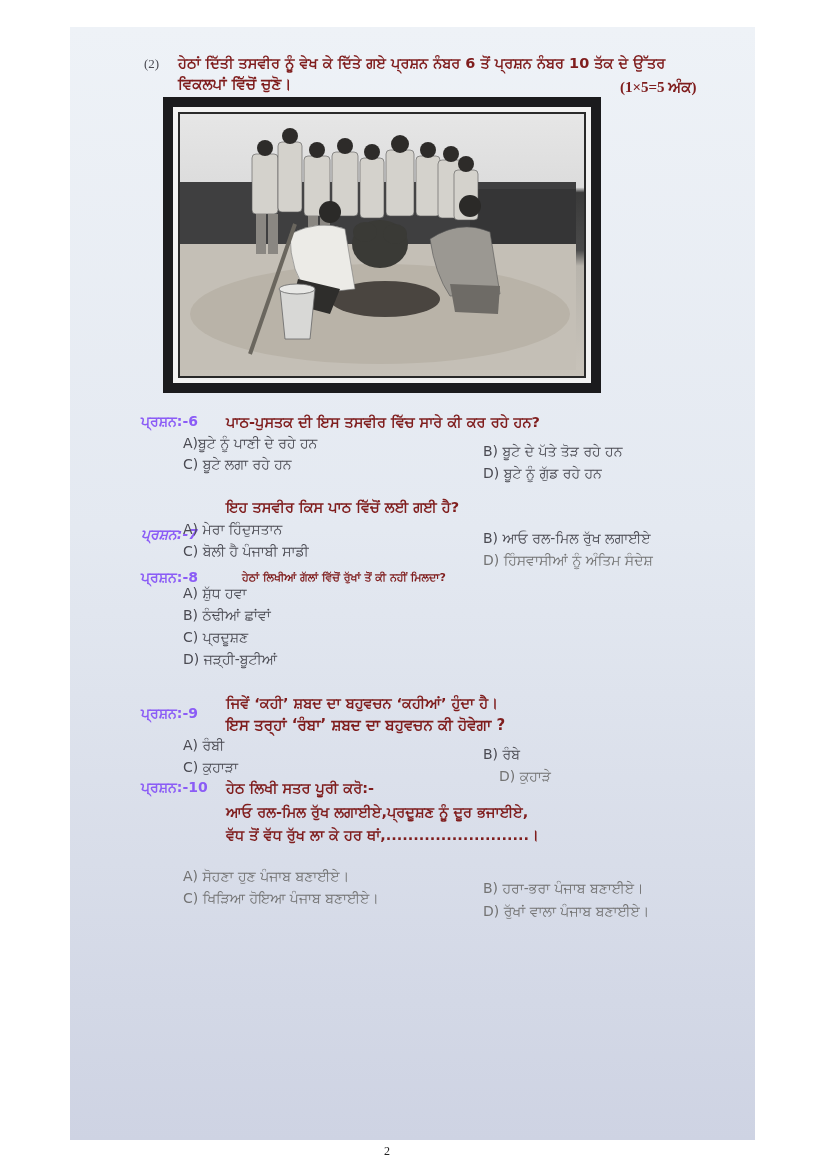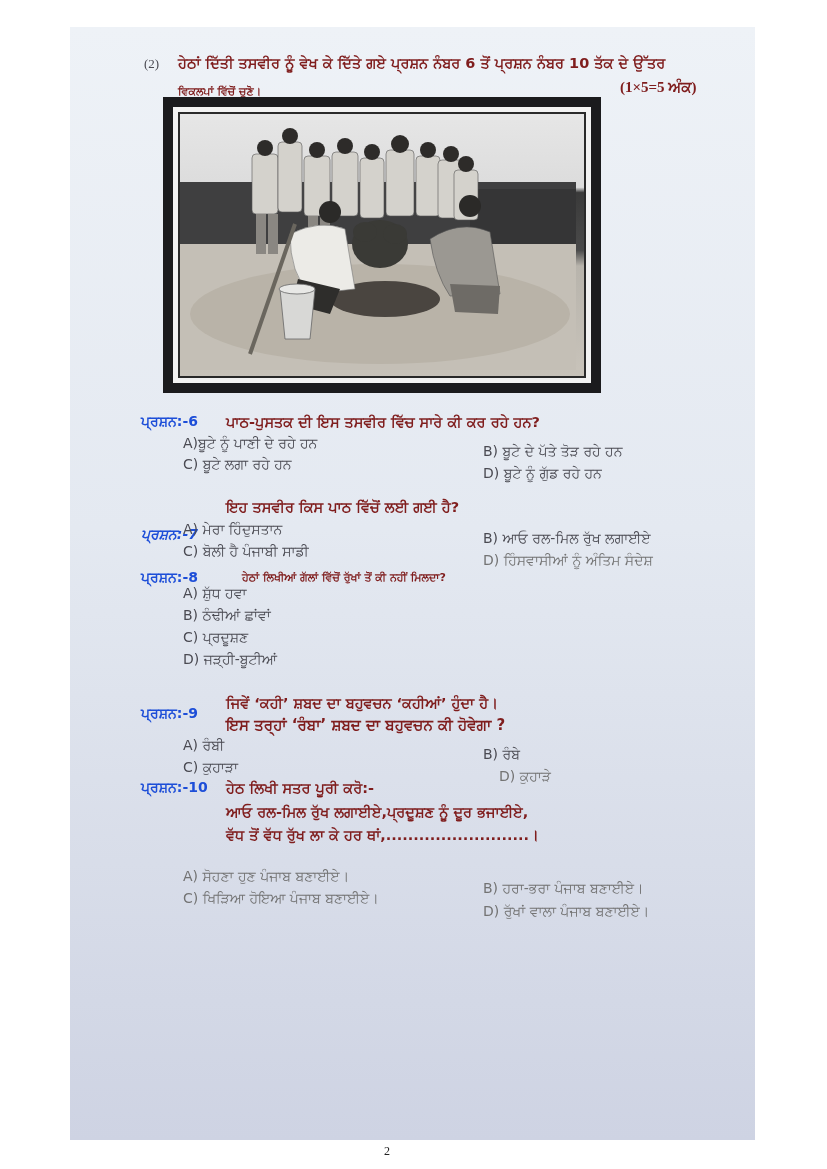--- a/index.html
+++ b/index.html
@@ -27,21 +27,21 @@
       color: #737373;
       white-space: nowrap;
       font-size: 14px;
       line-height: 18px;
     }
     .bold { font-weight: bold; color: #7f1d1d; }
     .light { color: #4a4a52; }
     .qnum {
       position: absolute;
       font-weight: bold;
-      color: #1d4ed8;
+      color: #8b5cf6;
       font-size: 14px;
       white-space: nowrap;
     }
     .serif { font-family: "Liberation Serif", serif; }
 
     .photo-frame {
       position: absolute;
       left: 163px;
       top: 97px;
       width: 438px;
@@ -82,21 +82,21 @@
       color: #222;
     }
   </style>
 </head>
 <body>
 
 <div class="scan"></div>
 
 <div class="txt serif light" style="left:144px; top:55px; font-size:13px;">(2)</div>
 <div class="txt bold" style="left:178px; top:54px; font-size:14.5px;">ਹੇਠਾਂ ਦਿੱਤੀ ਤਸਵੀਰ ਨੂੰ ਵੇਖ ਕੇ ਦਿੱਤੇ ਗਏ ਪ੍ਰਸ਼ਨ ਨੰਬਰ 6 ਤੋਂ ਪ੍ਰਸ਼ਨ ਨੰਬਰ 10 ਤੱਕ ਦੇ ਉੱਤਰ</div>
-<div class="txt bold" style="left:178px; top:75px; font-size:11px;margin-top:8px;">ਵਿਕਲਪਾਂ ਵਿੱਚੋਂ ਚੁਣੋ।</div>
+<div class="txt bold" style="left:178px; top:75px; font-size:15px;">ਵਿਕਲਪਾਂ ਵਿੱਚੋਂ ਚੁਣੋ।</div>
 <div class="txt bold serif" style="left:620px; top:78px; font-size:15px;">(1×5=5 ਅੰਕ)</div>
 
 <div class="photo-frame">
   <div class="photo-mat">
     <div class="photo-inner">
       <div class="photo" title="Black and white photo: two men planting a sapling with a bucket and spade, a group of school children standing behind">
         <svg width="396" height="256" viewBox="0 0 396 256">
 
           <rect x="0" y="68" width="396" height="62" fill="#3f3f40"></rect>
           <rect x="290" y="75" width="106" height="60" fill="#353536"></rect>

